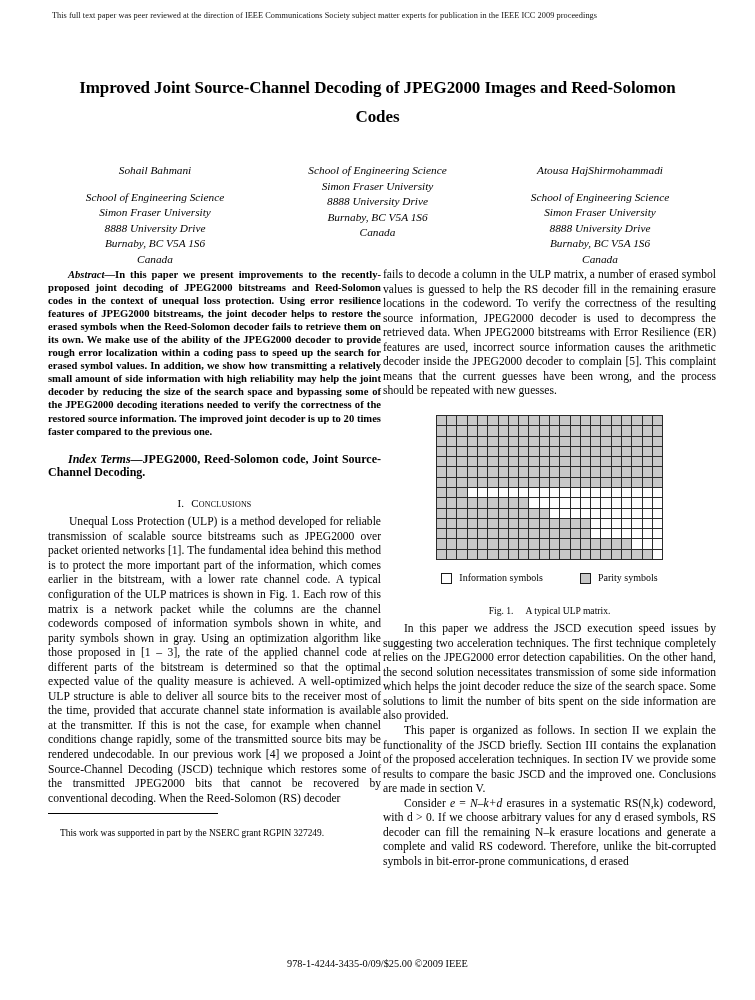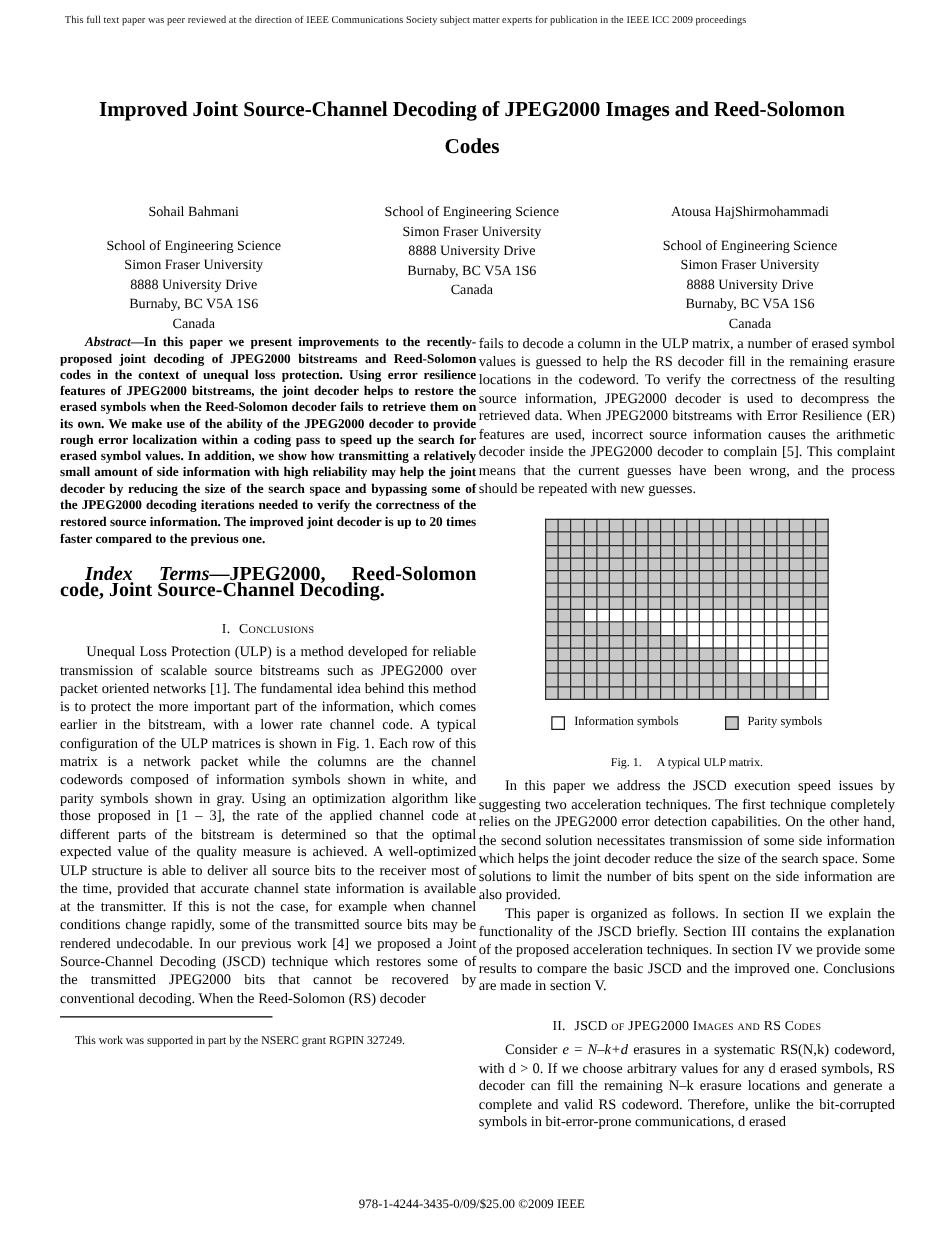--- a/index.html
+++ b/index.html
@@ -49,20 +49,21 @@
   }
 
   
   .authors {
     position: absolute;
     top: 163px;
     left: 44px;
     width: 667px;
     display: flex;
     justify-content: space-between;
+    font-style: italic;
   }
   .author-col {
     width: 222px;
     text-align: center;
     font-size: 11.3px;
     line-height: 15.6px;
   }
   .author-name {
     margin-bottom: 11px;
   }
@@ -88,21 +89,21 @@
     text-indent: 20px;
     font-size: 10.6px;
     line-height: 13.05px;
   }
   .abstract .lead { font-style: italic; }
 
   .indexterms {
     font-weight: bold;
     text-align: justify;
     text-indent: 20px;
-    font-size: 16px;
+    font-size: 12px;
     line-height: 13.05px;
     margin-top: 15px;
   }
   .indexterms .lead { font-style: italic; }
 
   .sec-head {
     text-align: center;
     margin-top: 17px;
     margin-bottom: 5px;
     font-size: 11px;
@@ -617,22 +618,19 @@
       </div>
 
       <div class="fig-caption">
         <span class="fignum">Fig. 1.</span><span>A typical ULP matrix.</span>
       </div>
     </div>
 
     <p class="para">In this paper we address the JSCD execution speed issues by suggesting two acceleration techniques. The first technique completely relies on the JPEG2000 error detection capabilities. On the other hand, the second solution necessitates transmission of some side information which helps the joint decoder reduce the size of the search space. Some solutions to limit the number of bits spent on the side information are also provided.</p>
     <p class="para">This paper is organized as follows. In section II we explain the functionality of the JSCD briefly. Section III contains the explanation of the proposed acceleration techniques. In section IV we provide some results to compare the basic JSCD and the improved one. Conclusions are made in section V.</p>
 
-    <div class="sec-head">
-      <span class="num">II.</span><span>JSCD of JPEG2000 Images and RS Codes</span>
-    </div>
 
     <p class="para"><span>Consider </span><i>e</i> = <i>N–k+d</i> <span>erasures in a systematic RS(N,k) codeword, with d &gt; 0. If we choose arbitrary values for any d erased symbols, RS decoder can fill the remaining N–k erasure locations and generate a complete and valid RS codeword. Therefore, unlike the bit-corrupted symbols in bit-error-prone communications, d erased</span></p>
   </div>
 
   <div class="copyright">978-1-4244-3435-0/09/$25.00 ©2009 IEEE</div>
 
 </div>
 
 </body></html>

